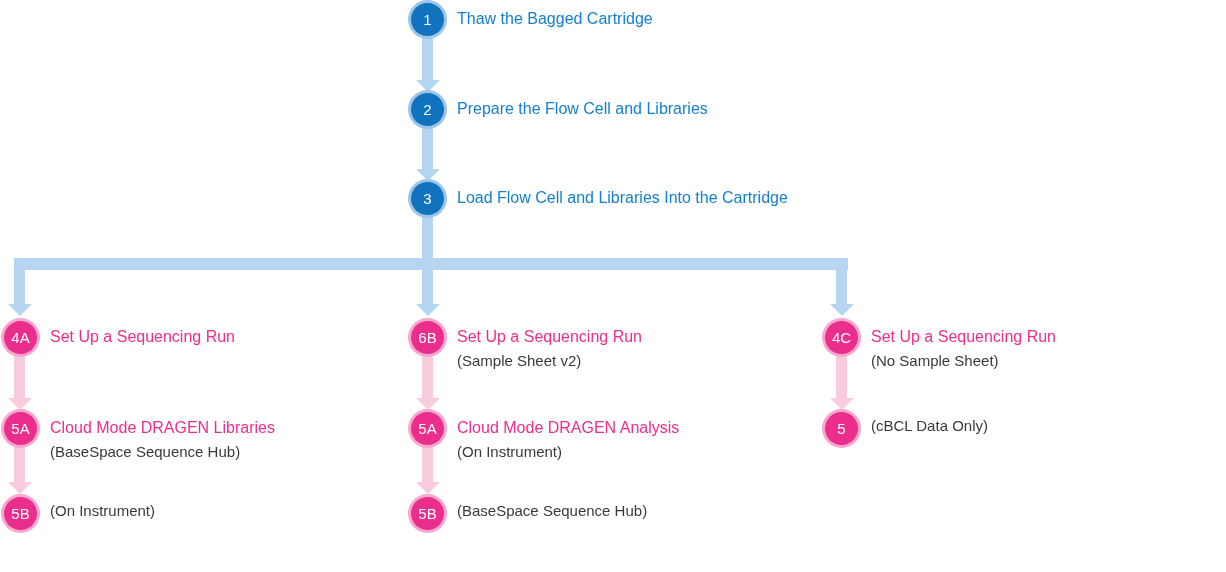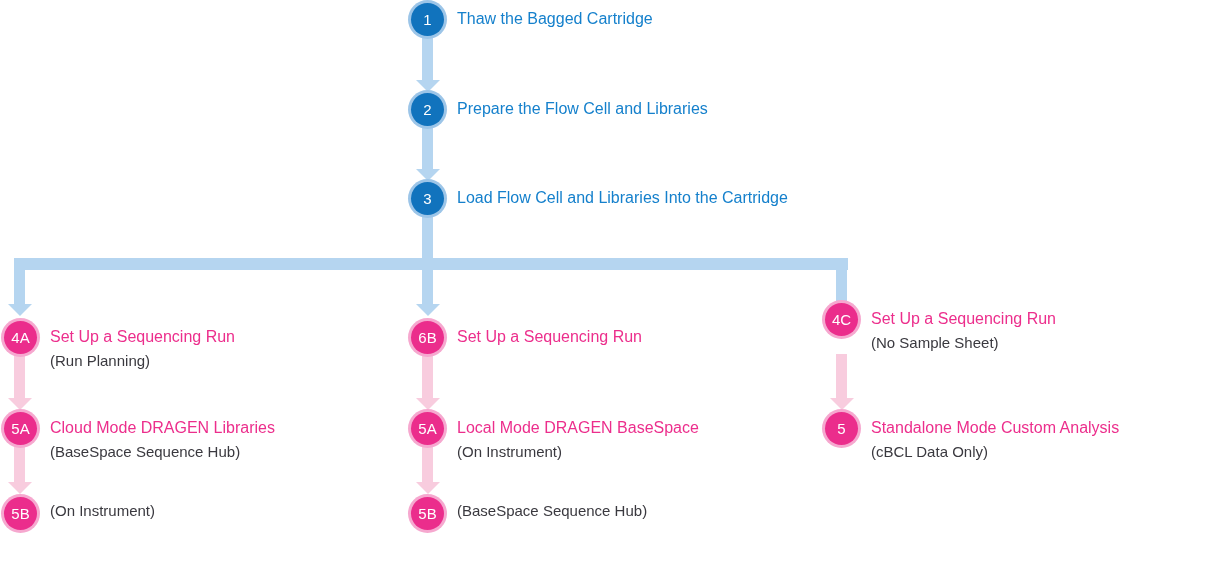--- a/index.html
+++ b/index.html
@@ -84,65 +84,64 @@
     <span class="badge">3</span>
     <div>
         <div class="title">Load Flow Cell and Libraries Into the Cartridge</div>
       </div>
   </div>
 
   <div class="node pink" style="left:4px; top:324px;justify-content:space-between;">
     <span class="badge">4A</span>
     <div>
       <div class="title">Set Up a Sequencing Run</div>
-      <div class="subtitle">(Run Planning)</div>
     </div>
   </div>
   <div class="node pink" style="left:4px; top:415px;">
     <span class="badge">5A</span>
     <div>
       <div class="title">Cloud Mode DRAGEN Libraries</div>
       <div class="subtitle">(BaseSpace Sequence Hub)</div>
     </div>
   </div>
   <div class="node pink" style="left:4px; top:500px;">
     <span class="badge">5B</span>
     <div>
       <div class="subtitle">(On Instrument)</div>
     </div>
   </div>
 
   <div class="node pink" style="left:411px; top:324px;">
     <span class="badge">6B</span>
     <div>
       <div class="title">Set Up a Sequencing Run</div>
+      <div class="subtitle">(Sample Sheet v2)</div>
     </div>
   </div>
   <div class="node pink" style="left:411px; top:415px;">
     <span class="badge">5A</span>
     <div>
-      <div class="title">Local Mode DRAGEN BaseSpace</div>
+      <div class="title">Cloud Mode DRAGEN Analysis</div>
       <div class="subtitle">(On Instrument)</div>
     </div>
   </div>
   <div class="node pink" style="left:411px; top:500px;">
     <span class="badge">5B</span>
     <div>
       <div class="subtitle">(BaseSpace Sequence Hub)</div>
     </div>
   </div>
 
-  <div class="node pink" style="left:825px; top:306px;">
+  <div class="node pink" style="left:825px; top:324px;">
     <span class="badge">4C</span>
     <div>
       <div class="title">Set Up a Sequencing Run</div>
       <div class="subtitle">(No Sample Sheet)</div>
     </div>
   </div>
   <div class="node pink" style="left:825px; top:415px;">
     <span class="badge">5</span>
     <div>
-      <div class="title">Standalone Mode Custom Analysis</div>
       <div class="subtitle">(cBCL Data Only)</div>
     </div>
   </div>
 
 </div>
 
 </body></html>

